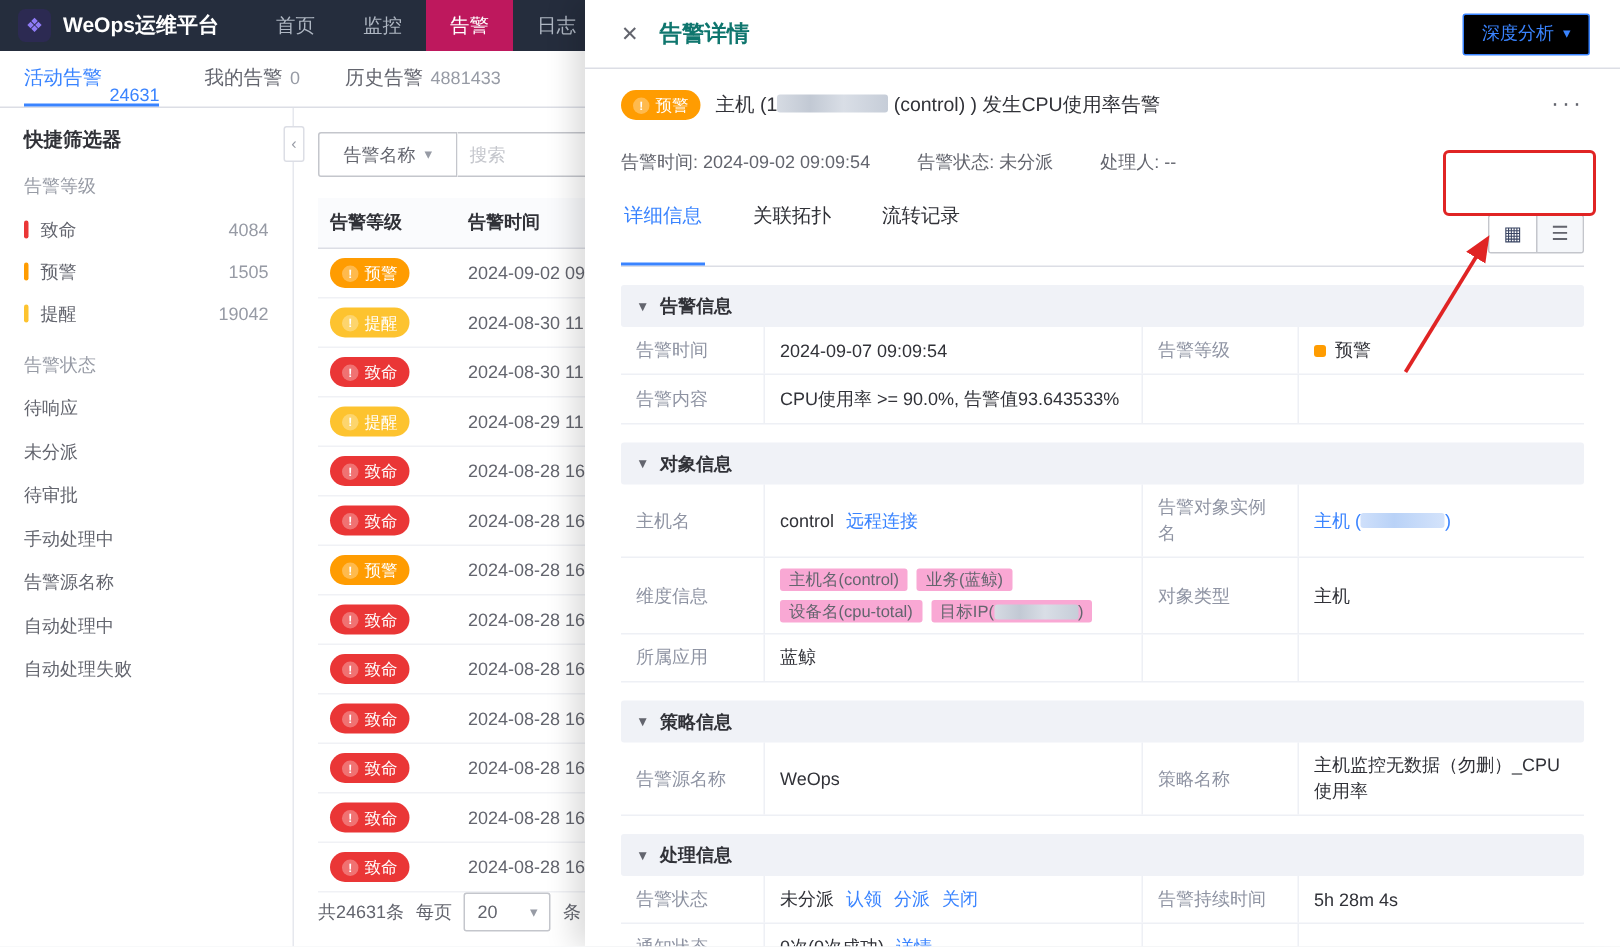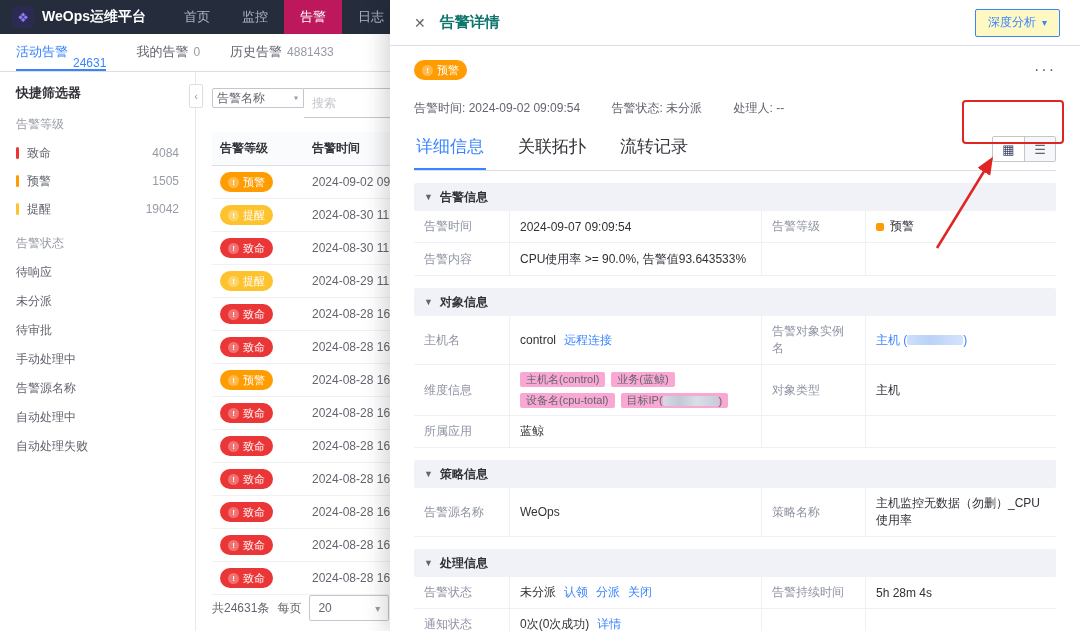--- a/index.html
+++ b/index.html
@@ -29,56 +29,56 @@
   .lv-bar { width:3px; height:12px; border-radius:2px; margin-right:8px; }
   .lv-bar.fatal { background:#ea3636; } .lv-bar.warn { background:#ff9c01; } .lv-bar.remind { background:#fdc32f; }
   .lv-label { flex:1; color:#63656e; }
   .lv-count { color:#979ba5; }
   .st-item { height:29px; display:flex; align-items:center; color:#63656e; cursor:pointer; }
   .collapse-handle { position:absolute; left:189px; top:84px; width:14px; height:24px; background:#fff; border:1px solid #dcdee5; border-radius:2px; color:#979ba5; display:flex; align-items:center; justify-content:center; font-size:11px; cursor:pointer; z-index:1; }
 
   
   .listarea { position:absolute; top:72px; left:196px; right:0; bottom:0; background:#fff; padding:16px; }
   .search-row { display:flex; }
-  .sel { height:20px; border:1px solid #c4c6cc; border-radius:2px 0 0 2px; display:flex; align-items:center; padding:0 4px; color:#63656e; min-width:92px; cursor:pointer; background:#fff;font-family:Liberation Mono, monospace; }
+  .sel { height:30px; border:1px solid #c4c6cc; border-radius:2px 0 0 2px; display:flex; align-items:center; padding:0 16px; color:#63656e; min-width:92px; cursor:pointer; background:#fff; }
   .sel .caret { margin-left:auto; padding-left:6px; color:#979ba5; font-size:10px; }
   .search-input { height:30px; width:170px; border:1px solid #c4c6cc; border-left:none; border-radius:0 2px 2px 0; padding:0 8px; font-size:12px; color:#313238; outline:none; }
   .search-input::placeholder { color:#c4c6cc; }
   .tbl { margin-top:14px; }
   .tbl-head { display:flex; height:34px; align-items:center; border-bottom:1px solid #dcdee5; background:#fafbfd; font-weight:bold; color:#313238; }
   .col-level { width:100px; padding-left:8px; }
   .col-time { flex:1; }
   .tbl-row { display:flex; align-items:center; height:33px; border-bottom:1px solid #f0f1f5; cursor:pointer; }
   .pill { display:inline-flex; align-items:center; height:20px; padding:0 8px; border-radius:10px; color:#fff; font-size:11px; gap:4px; }
   .pill .pill-ico { width:11px; height:11px; border-radius:50%; background:rgba(255,255,255,.3); font-size:8px; font-weight:bold; display:flex; align-items:center; justify-content:center; color:#fff; }
   .pill.fatal { background:#ea3636; } .pill.warn { background:#ff9c01; } .pill.remind { background:#fdc32f; }
   .row-time { color:#63656e; }
   .list-footer { position:absolute; left:16px; bottom:10px; display:flex; align-items:center; color:#63656e; gap:8px; }
-  .pp-sel { height:26px; width:80px; border:1px solid #c4c6cc; border-radius:2px; display:flex; align-items:center; padding:0 8px; cursor:pointer; background:#fff; }
+  .pp-sel { height:26px; width:58px; border:1px solid #c4c6cc; border-radius:2px; display:flex; align-items:center; padding:0 8px; cursor:pointer; background:#fff; }
   .pp-sel .caret { margin-left:auto; color:#979ba5; font-size:10px; }
 
   
   .drawer { position:absolute; top:0; left:390px; width:690px; height:631px; background:#fff; box-shadow:-8px 0 18px rgba(0,0,0,.14); z-index:5; }
   .dw-header { height:46px; border-bottom:1px solid #dcdee5; display:flex; align-items:center; padding:0 20px 0 20px; }
   .close-ico { font-size:14px; color:#63656e; cursor:pointer; padding:4px; }
   .dw-title { font-size:15px; font-weight:bold; color:#0f766e; margin-left:10px; }
-  .deep-btn { margin-left:auto; border:1px solid #3a84ff; color:#3a84ff; border-radius:2px; height:28px; padding:0 12px; display:flex; align-items:center; gap:6px; cursor:pointer; background:#fef9c3; font-size:12px; }
+  .deep-btn { margin-left:auto; border:1px solid #3a84ff; color:#3a84ff; border-radius:2px; height:28px; padding:0 12px; display:flex; align-items:center; gap:6px; cursor:pointer; background:#000000; font-size:12px; }
   .deep-btn .caret { font-size:10px; }
   .dw-body { padding:14px 24px 0; position:relative; }
   .sum-line { display:flex; align-items:center; }
   .sum-text { margin-left:10px; font-size:13px; color:#313238; }
   .more-ico { margin-left:auto; color:#63656e; font-size:16px; letter-spacing:2px; cursor:pointer; }
   .redacted { display:inline-block; width:74px; height:12px; border-radius:2px; vertical-align:-1px; background:linear-gradient(90deg,#d6dbe3,#c2c9d4 30%,#d9dee6 60%,#c6cdd8); }
   .redacted.blue { background:linear-gradient(90deg,#cfe0fb,#b9d2f7 40%,#d4e3fb); }
   .redacted.sm { width:56px; height:10px; }
   .sum-meta { margin-top:20px; color:#63656e; }
   .sum-meta span { margin-right:28px; }
 
   .dw-tabs { margin-top:14px; border-bottom:1px solid #dcdee5; display:flex; position:relative; }
-  .dtab { margin-right:30px; padding:4px 2px 10px; font-size:17px; color:#313238; border-bottom:2px solid transparent; cursor:pointer; }
+  .dtab { margin-right:30px; padding:4px 2px 22px; font-size:13px; color:#313238; border-bottom:2px solid transparent; cursor:pointer; }
   .dtab.active { color:#3a84ff; border-bottom-color:#3a84ff; }
   .view-toggles { position:absolute; right:0; bottom:8px; display:flex; border:1px solid #c4c6cc; border-radius:2px; overflow:hidden; }
   .vt-btn { width:31px; height:24px; display:flex; align-items:center; justify-content:center; background:#fff; cursor:pointer; font-size:13px; color:#3b4664; }
   .vt-btn + .vt-btn { border-left:1px solid #c4c6cc; color:#63656e; background:#f5f7fa; }
 
   .sec-head { height:28px; background:#f0f2f7; display:flex; align-items:center; padding:0 10px; font-weight:bold; color:#313238; margin-top:12px; border-radius:2px; cursor:pointer; }
   .sec-caret { font-size:9px; color:#63656e; margin-right:7px; }
   .dt-row { display:grid; grid-template-columns:96px 252px 104px 1fr; border-bottom:1px solid #eef0f5; min-height:30px; }
   .dt-row > div { padding:7px 10px; display:flex; align-items:center; flex-wrap:wrap; border-right:1px solid #eef0f5; }
   .dt-row > div:last-child { border-right:none; }
@@ -280,20 +280,23 @@
         <span class="caret">▾</span>
       </div>
     </div>
 
     <div class="dw-body">
       <div class="sum-line">
         <span class="pill warn">
             <span class="pill-ico">!</span>
             <span>预警</span>
           </span>
+        <span class="sum-text">
+          <span>主机 (1</span><span class="redacted"></span><span> (control) ) 发生CPU使用率告警</span>
+        </span>
         <span class="more-ico">···</span>
       </div>
       <div class="sum-meta">
         <span>告警时间: 2024-09-02 09:09:54</span>
         <span>告警状态: 未分派</span>
         <span>处理人: --</span>
       </div>
 
       <div class="dw-tabs">
         <div class="dtab active">详细信息</div>

